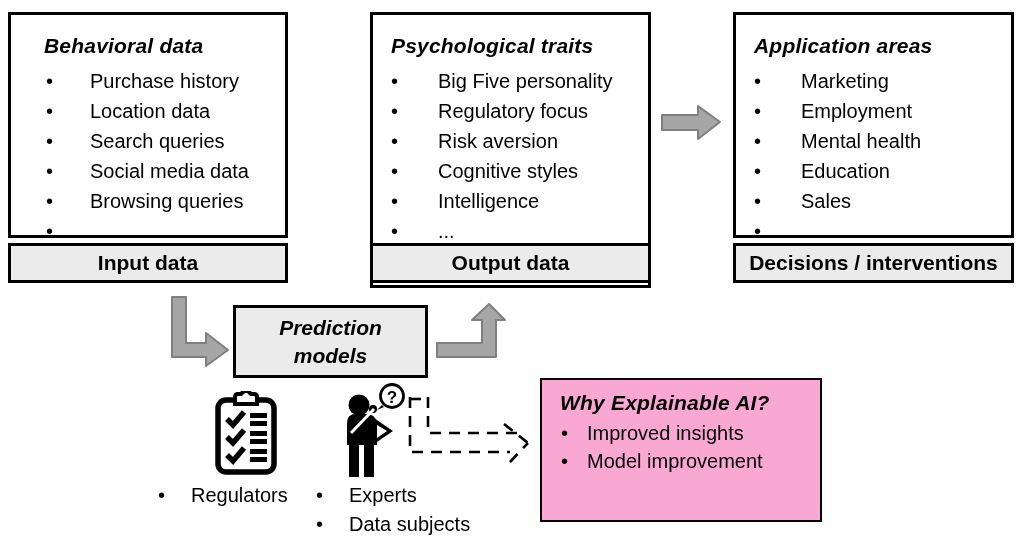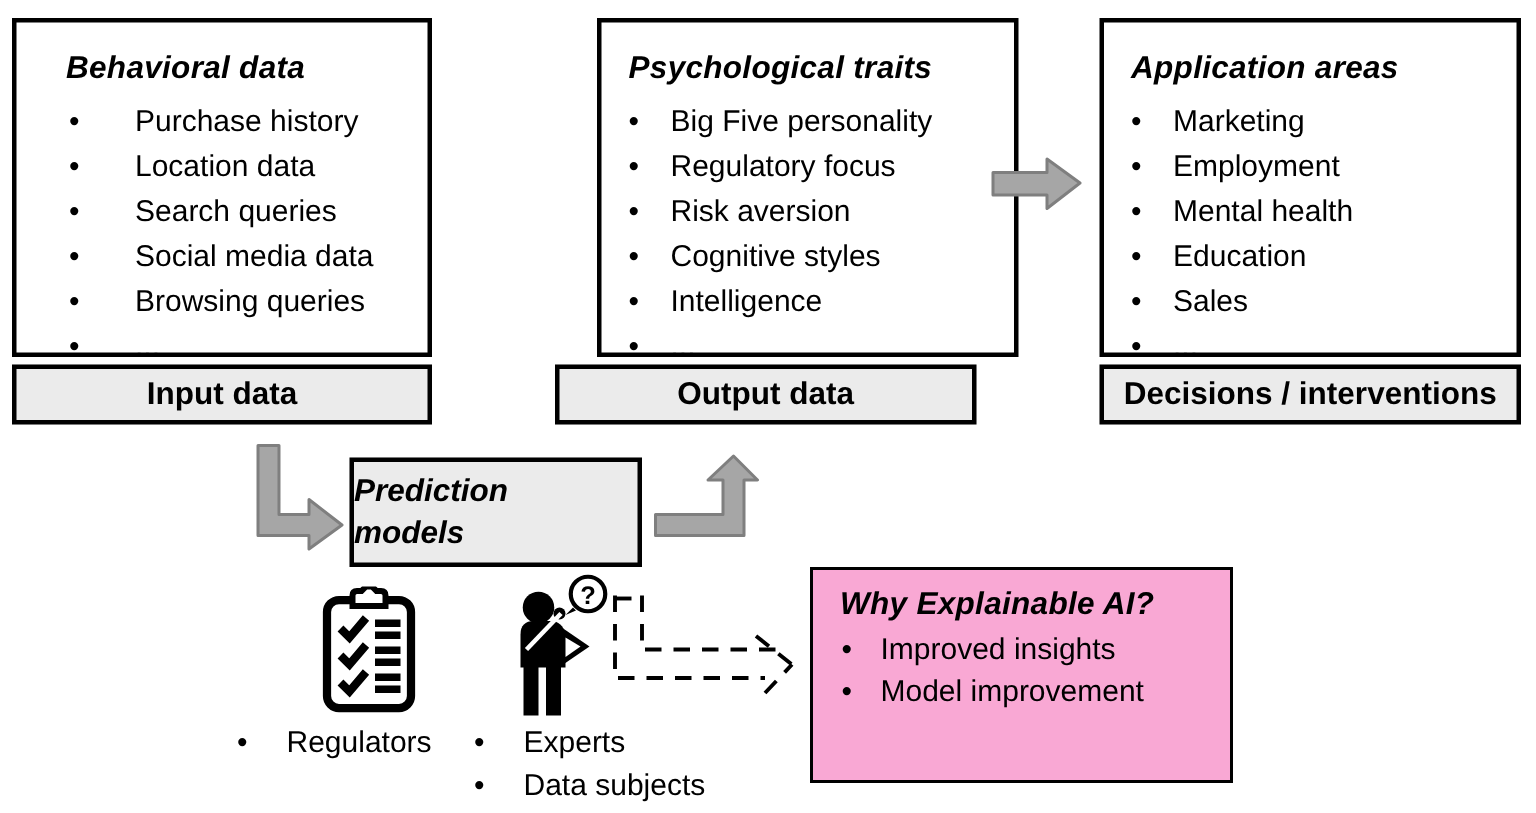--- a/index.html
+++ b/index.html
@@ -16,41 +16,41 @@
   }
   .dbox-title {
     font-style:italic; font-weight:bold; font-size:21px;
     line-height:26px; margin:18px 0 0 18px; letter-spacing:.2px;
   }
   ul.blist {
     list-style:none; margin:7px 0 0 0; padding:0;
     font-size:20px;
   }
   ul.blist li {
-    position:relative; line-height:30px; padding-left:46px;
+    position:relative; line-height:30px; padding-left:65px;
     white-space:nowrap;
   }
   ul.blist li::before {
     content:"\2022"; position:absolute; left:18px; font-size:20px;
   }
   ul.blist.wide-indent li { padding-left:64px; }
   ul.blist.wide-indent li::before { left:20px; }
   
   .bar {
     position:absolute; height:40px; background:#ebebeb;
     border:3px solid #000; box-sizing:border-box;
     display:flex; align-items:center; justify-content:center;
     font-weight:bold; font-size:21px;
     white-space:nowrap;
   }
   
   .pred {
     position:absolute; left:233px; top:305px; width:195px; height:73px;
     background:#ebebeb; border:3px solid #000; box-sizing:border-box;
-    display:flex; flex-direction:column; align-items:flex-start; justify-content:center;
+    display:flex; flex-direction:column; align-items:center; justify-content:center;
     font-style:italic; font-weight:bold; font-size:21px; line-height:28px;
   }
   
   .why {
     position:absolute; left:540px; top:378px; width:282px; height:144px;
     background:#f9a8d4; border:2px solid #000; box-sizing:border-box;
   }
   .why .dbox-title { margin:10px 0 0 18px; }
   .why ul.blist { margin-top:3px; }
   .why ul.blist li { line-height:28px; padding-left:45px; }
@@ -76,21 +76,21 @@
     <ul class="blist wide-indent">
         <li>Purchase history</li>
         <li>Location data</li>
         <li>Search queries</li>
         <li>Social media data</li>
         <li>Browsing queries</li>
         <li>...</li>
       </ul>
   </div>
 
-  <div class="dbox" style="left:370px; top:12px; width:281px; height:226px;margin-left:28px;">
+  <div class="dbox" style="left:370px; top:12px; width:281px; height:276px;">
     <div class="dbox-title">Psychological traits</div>
     <ul class="blist">
         <li>Big Five personality</li>
         <li>Regulatory focus</li>
         <li>Risk aversion</li>
         <li>Cognitive styles</li>
         <li>Intelligence</li>
         <li>...</li>
       </ul>
   </div>

